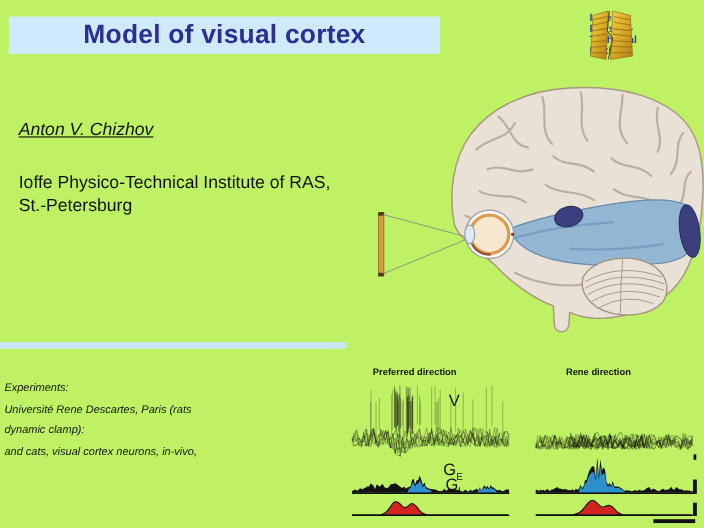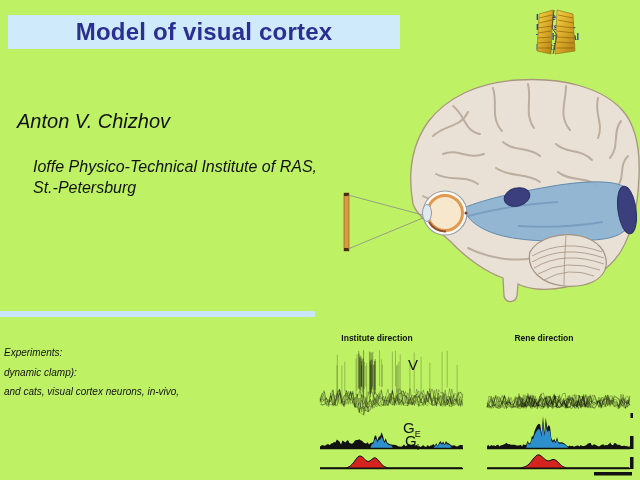--- a/index.html
+++ b/index.html
@@ -7,22 +7,22 @@
          font-family:"Liberation Sans",sans-serif;color:#111;padding-left:16px;}
 
   .title-bar{position:absolute;left:8px;top:15px;width:392px;height:34px;
              background:var(--title-bg,#cfeafb);display:flex;align-items:center;justify-content:center;}
   .title-bar span{font-size:24px;font-weight:bold;color:var(--title-text,#2b2f92);letter-spacing:.2px;}
 
   .logo{position:absolute;left:536px;top:8px;display:flex;gap:4px;align-items:flex-start;}
   .logo-text{font-size:9.5px;font-weight:bold;color:var(--logo-text,#2e3f9e);line-height:10px;padding-top:4px;}
   .logo-text div{white-space:nowrap;}
 
-  .author{position:absolute;left:17px;top:110px;font-style:italic;font-size:20px;}
-  .affil{position:absolute;left:33px;top:156px;font-style:italic;font-size:16px;line-height:21px;}
+  .author{position:absolute;left:17px;top:110px;font-style:italic;font-size:16px;text-decoration:underline;}
+  .affil{position:absolute;left:17px;top:156px;font-size:16px;line-height:21px;}
 
   .divider{position:absolute;left:0;top:311px;width:315px;height:6px;background:var(--divider,#c9e5f8);}
 
   .experiments{position:absolute;left:4px;top:343px;font-style:italic;font-size:10px;line-height:19.5px;}
 
   .panel-title{position:absolute;top:333px;width:110px;text-align:center;
                font-size:8.5px;font-weight:bold;color:#111;}
   #pt-left{left:322px;}
   #pt-right{left:489px;}
 
@@ -153,20 +153,21 @@
       <path d="M111,146 A18,18 0 0 0 128,155.5" fill="none" stroke="#7a3a28" stroke-width="2" opacity="0.8"></path>
       <ellipse cx="109" cy="137" rx="4.5" ry="8.5" fill="#dfe9ef" stroke="#8fa0ac" stroke-width="1"></ellipse>
       <circle cx="148" cy="137" r="1.5" fill="#7a3a28"></circle>
     </g>
   </svg>
 
   <div class="divider"></div>
 
   <div class="experiments">
     <div>Experiments:</div>
+    <div>Université Rene Descartes, Paris (rats</div>
     <div>dynamic clamp):</div>
     <div>and cats, visual cortex neurons, in-vivo,</div>
   </div>
 
   <svg id="traces" width="330" height="152" viewBox="0 0 330 152">
       <path d="M8,73.7L10.0,71.6L12.2,63.8L14.4,71.3L16.6,72.2L18.8,68.0L21.0,76.5L23.2,73.3L25.4,70.0L27.6,65.4L29.8,74.5L32.0,78.7L34.2,75.7L36.4,74.7L38.6,65.6L40.8,64.9L43.0,79.4L45.2,73.5L47.4,70.0L49.6,83.9L51.8,67.9L54.0,78.3L56.2,79.9L58.4,74.6L60.6,78.3L62.8,69.9L65.0,75.2L67.2,70.4L69.4,70.0L71.6,72.5L73.8,74.4L76.0,77.7L78.2,71.9L80.4,70.6L82.6,70.3L84.8,72.5L87.0,69.5L89.2,77.4L91.4,62.6L93.6,74.4L95.8,78.0L98.0,71.6L100.2,66.8L102.4,70.4L104.6,66.0L106.8,78.7L109.0,71.0L111.2,78.0L113.4,76.0L115.6,77.8L117.8,68.8L120.0,60.8L122.2,70.0L124.4,70.5L126.6,72.5L128.8,67.2L131.0,71.3L133.2,74.7L135.4,68.5L137.6,68.5L139.8,76.1L142.0,65.7L144.2,65.9L146.4,78.0L148.6,76.0L150.8,77.8" fill="none" stroke="rgba(0,0,0,0.42)" stroke-width="0.6"></path>
       <path d="M8,71.9L10.0,70.9L12.2,73.4L14.4,76.7L16.6,78.9L18.8,65.1L21.0,78.3L23.2,75.1L25.4,64.9L27.6,61.2L29.8,72.5L32.0,78.4L34.2,70.5L36.4,63.3L38.6,75.6L40.8,74.1L43.0,79.2L45.2,76.5L47.4,74.9L49.6,80.8L51.8,78.1L54.0,82.9L56.2,83.7L58.4,80.1L60.6,72.5L62.8,76.0L65.0,74.3L67.2,77.7L69.4,78.3L71.6,76.9L73.8,68.4L76.0,61.3L78.2,75.3L80.4,77.1L82.6,73.1L84.8,61.5L87.0,76.5L89.2,62.7L91.4,75.7L93.6,67.8L95.8,71.1L98.0,74.6L100.2,77.3L102.4,68.0L104.6,68.3L106.8,77.3L109.0,77.4L111.2,75.6L113.4,73.7L115.6,63.0L117.8,69.7L120.0,71.4L122.2,69.8L124.4,76.1L126.6,75.6L128.8,77.9L131.0,66.8L133.2,78.6L135.4,71.6L137.6,77.9L139.8,78.8L142.0,75.2L144.2,76.8L146.4,66.6L148.6,64.1L150.8,70.0" fill="none" stroke="rgba(0,0,0,0.42)" stroke-width="0.6"></path>
       <path d="M8,74.7L10.0,67.8L12.2,73.0L14.4,69.7L16.6,76.7L18.8,65.1L21.0,61.7L23.2,77.1L25.4,77.9L27.6,64.7L29.8,73.4L32.0,73.5L34.2,75.3L36.4,69.4L38.6,72.3L40.8,62.9L43.0,78.5L45.2,79.5L47.4,81.6L49.6,79.4L51.8,80.8L54.0,78.1L56.2,73.8L58.4,72.7L60.6,75.7L62.8,76.8L65.0,78.9L67.2,75.1L69.4,72.6L71.6,68.0L73.8,77.3L76.0,68.7L78.2,75.7L80.4,61.8L82.6,74.0L84.8,72.8L87.0,71.5L89.2,71.9L91.4,76.6L93.6,74.0L95.8,75.4L98.0,75.2L100.2,74.2L102.4,76.9L104.6,61.2L106.8,69.6L109.0,64.6L111.2,66.1L113.4,75.7L115.6,63.2L117.8,69.7L120.0,75.5L122.2,77.1L124.4,76.2L126.6,72.8L128.8,77.4L131.0,78.4L133.2,65.5L135.4,73.1L137.6,60.7L139.8,74.4L142.0,66.6L144.2,74.6L146.4,72.3L148.6,77.3L150.8,70.8" fill="none" stroke="rgba(0,0,0,0.42)" stroke-width="0.6"></path>
       <path d="M8,70.8L10.0,77.2L12.2,76.2L14.4,75.5L16.6,72.2L18.8,73.1L21.0,76.9L23.2,67.4L25.4,70.9L27.6,75.6L29.8,74.1L32.0,68.0L34.2,67.2L36.4,69.8L38.6,71.3L40.8,73.1L43.0,76.9L45.2,65.9L47.4,83.7L49.6,72.0L51.8,76.3L54.0,69.8L56.2,83.8L58.4,63.3L60.6,64.3L62.8,77.2L65.0,66.4L67.2,70.7L69.4,62.8L71.6,75.4L73.8,68.6L76.0,77.5L78.2,68.6L80.4,69.1L82.6,76.9L84.8,71.6L87.0,60.7L89.2,63.1L91.4,63.6L93.6,68.6L95.8,69.4L98.0,76.8L100.2,69.5L102.4,77.6L104.6,68.9L106.8,68.4L109.0,74.0L111.2,77.1L113.4,66.7L115.6,74.1L117.8,60.7L120.0,75.1L122.2,67.7L124.4,78.0L126.6,61.6L128.8,65.1L131.0,64.4L133.2,69.7L135.4,77.1L137.6,69.4L139.8,78.2L142.0,71.5L144.2,71.0L146.4,76.8L148.6,68.6L150.8,77.3" fill="none" stroke="rgba(0,0,0,0.42)" stroke-width="0.6"></path>
       <path d="M8,72.8L10.0,65.5L12.2,68.5L14.4,75.1L16.6,77.0L18.8,76.6L21.0,76.8L23.2,76.5L25.4,69.2L27.6,61.0L29.8,74.3L32.0,76.8L34.2,71.5L36.4,71.5L38.6,63.0L40.8,76.3L43.0,78.4L45.2,68.4L47.4,63.4L49.6,65.2L51.8,72.0L54.0,78.5L56.2,79.4L58.4,78.0L60.6,78.9L62.8,79.3L65.0,68.7L67.2,65.0L69.4,61.5L71.6,77.4L73.8,76.0L76.0,68.5L78.2,65.6L80.4,77.2L82.6,74.8L84.8,66.9L87.0,65.6L89.2,65.4L91.4,67.5L93.6,67.5L95.8,75.7L98.0,60.6L100.2,72.3L102.4,67.0L104.6,73.2L106.8,67.8L109.0,72.1L111.2,67.9L113.4,75.3L115.6,72.6L117.8,65.4L120.0,77.3L122.2,77.7L124.4,69.8L126.6,71.7L128.8,68.2L131.0,74.2L133.2,74.9L135.4,76.7L137.6,68.6L139.8,75.8L142.0,72.1L144.2,72.3L146.4,77.7L148.6,73.2L150.8,74.3" fill="none" stroke="rgba(0,0,0,0.42)" stroke-width="0.6"></path>
@@ -244,19 +245,19 @@
       <line x1="175" y1="120.5" x2="318" y2="120.5" stroke="#111" stroke-width="1.4"></line>
       <line x1="8" y1="140.5" x2="151" y2="140.5" stroke="#111" stroke-width="1.3"></line>
       <path d="M8.0,140L8.0,140.0L10.0,140.0L12.0,140.0L14.0,140.0L16.0,140.0L18.0,140.0L20.0,140.0L22.0,140.0L24.0,140.0L26.0,140.0L28.0,140.0L30.0,140.0L32.0,140.0L34.0,140.0L36.0,139.2L38.0,138.3L40.0,136.4L42.0,134.0L44.0,131.1L46.0,128.7L48.0,127.9L50.0,128.7L52.0,130.4L54.0,132.6L56.0,133.5L58.0,132.9L60.0,131.2L62.0,129.8L64.0,130.1L66.0,131.8L68.0,134.2L70.0,136.8L72.0,138.4L74.0,139.2L76.0,140.0L78.0,140.0L80.0,140.0L82.0,140.0L84.0,140.0L86.0,140.0L88.0,140.0L90.0,140.0L92.0,140.0L94.0,140.0L96.0,140.0L98.0,140.0L100.0,140.0L102.0,140.0L104.0,140.0L106.0,140.0L108.0,140.0L110.0,140.0L112.0,140.0L114.0,140.0L116.0,140.0L118.0,140.0L120.0,140.0L122.0,140.0L124.0,140.0L126.0,140.0L128.0,140.0L130.0,140.0L132.0,140.0L134.0,140.0L136.0,140.0L138.0,140.0L140.0,140.0L142.0,140.0L144.0,140.0L146.0,140.0L148.0,140.0L150.0,140.0L150.0,140Z" fill="#d42420" stroke="#111" stroke-width="1"></path>
       <line x1="175" y1="140.5" x2="318" y2="140.5" stroke="#111" stroke-width="1.3"></line>
       <path d="M175.0,140L175.0,140.0L177.0,140.0L179.0,140.0L181.0,140.0L183.0,140.0L185.0,140.0L187.0,140.0L189.0,140.0L191.0,140.0L193.0,140.0L195.0,140.0L197.0,140.0L199.0,140.0L201.0,140.0L203.0,140.0L205.0,140.0L207.0,140.0L209.0,140.0L211.0,139.3L213.0,138.7L215.0,137.7L217.0,136.1L219.0,133.8L221.0,131.1L223.0,128.9L225.0,127.2L227.0,126.8L229.0,127.9L231.0,129.6L233.0,131.4L235.0,132.7L237.0,132.9L239.0,132.1L241.0,131.4L243.0,131.8L245.0,133.1L247.0,135.1L249.0,137.3L251.0,138.6L253.0,139.5L255.0,140.0L257.0,140.0L259.0,140.0L261.0,140.0L263.0,140.0L265.0,140.0L267.0,140.0L269.0,140.0L271.0,140.0L273.0,140.0L275.0,140.0L277.0,140.0L279.0,140.0L281.0,140.0L283.0,140.0L285.0,140.0L287.0,140.0L289.0,140.0L291.0,140.0L293.0,140.0L295.0,140.0L297.0,140.0L299.0,140.0L301.0,140.0L303.0,140.0L305.0,140.0L307.0,140.0L309.0,140.0L311.0,140.0L313.0,140.0L315.0,140.0L317.0,140.0L317.0,140Z" fill="#d42420" stroke="#111" stroke-width="1"></path>
       <rect x="318.5" y="85" width="2.5" height="5" fill="#111"></rect>
       <rect x="318" y="108" width="3.5" height="13" fill="#111"></rect>
       <rect x="318" y="129" width="3.5" height="12" fill="#111"></rect>
       <rect x="282" y="144" width="38" height="3.5" fill="#111"></rect>
     </svg>
-  <div class="panel-title" id="pt-left">Institute direction</div>
+  <div class="panel-title" id="pt-left">Preferred direction</div>
   <div class="panel-title" id="pt-right">Rene direction</div>
   <div class="trace-label" id="lbl-v">V</div>
   <div class="trace-label" id="lbl-ge"><span>G</span><sub>E</sub></div>
   <div class="trace-label" id="lbl-gi"><span>G</span><sub>I</sub></div>
 
 </div>
 
 </body></html>

